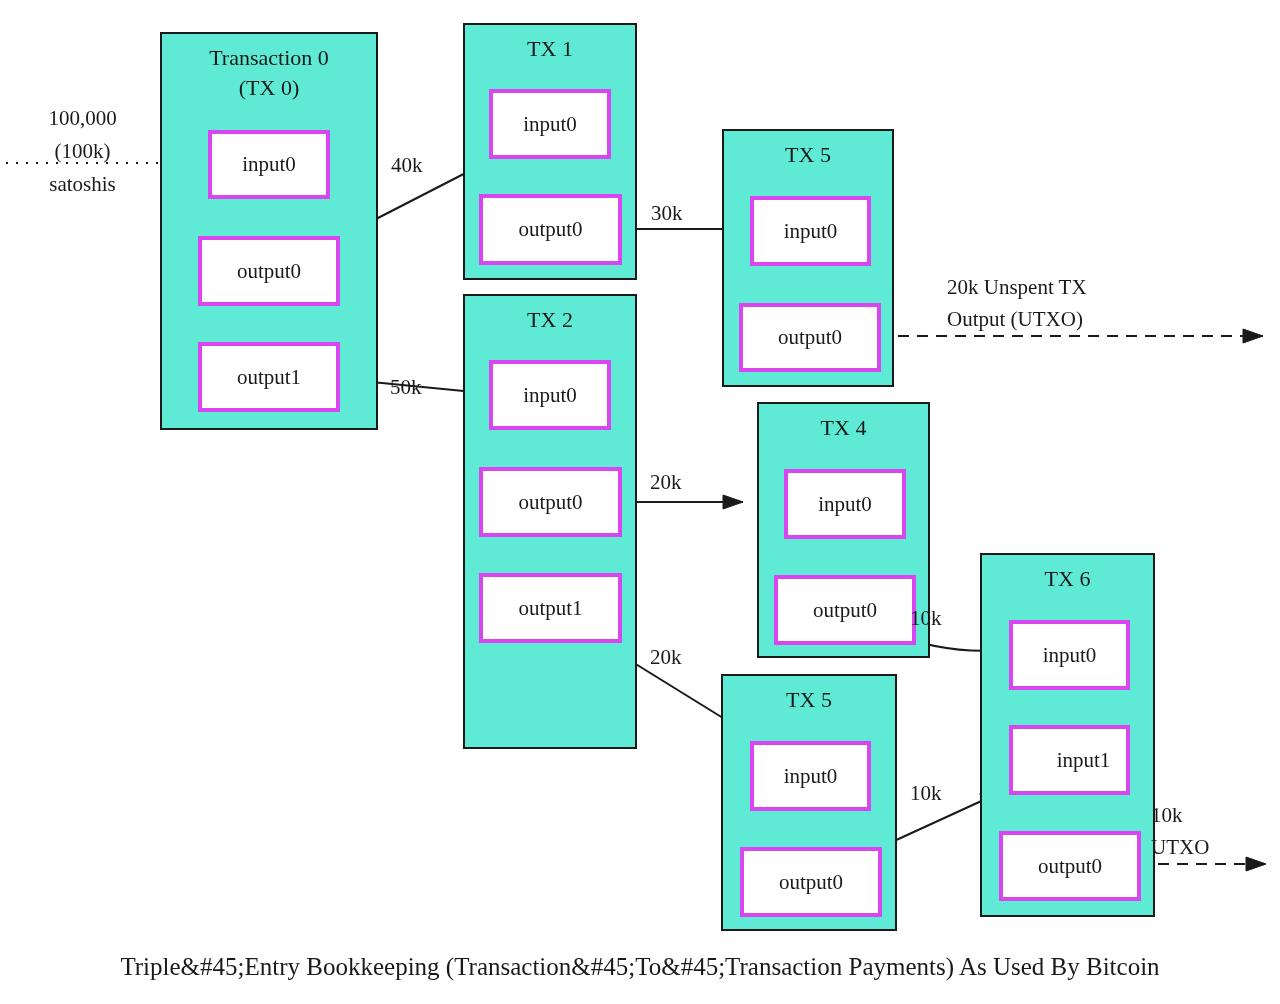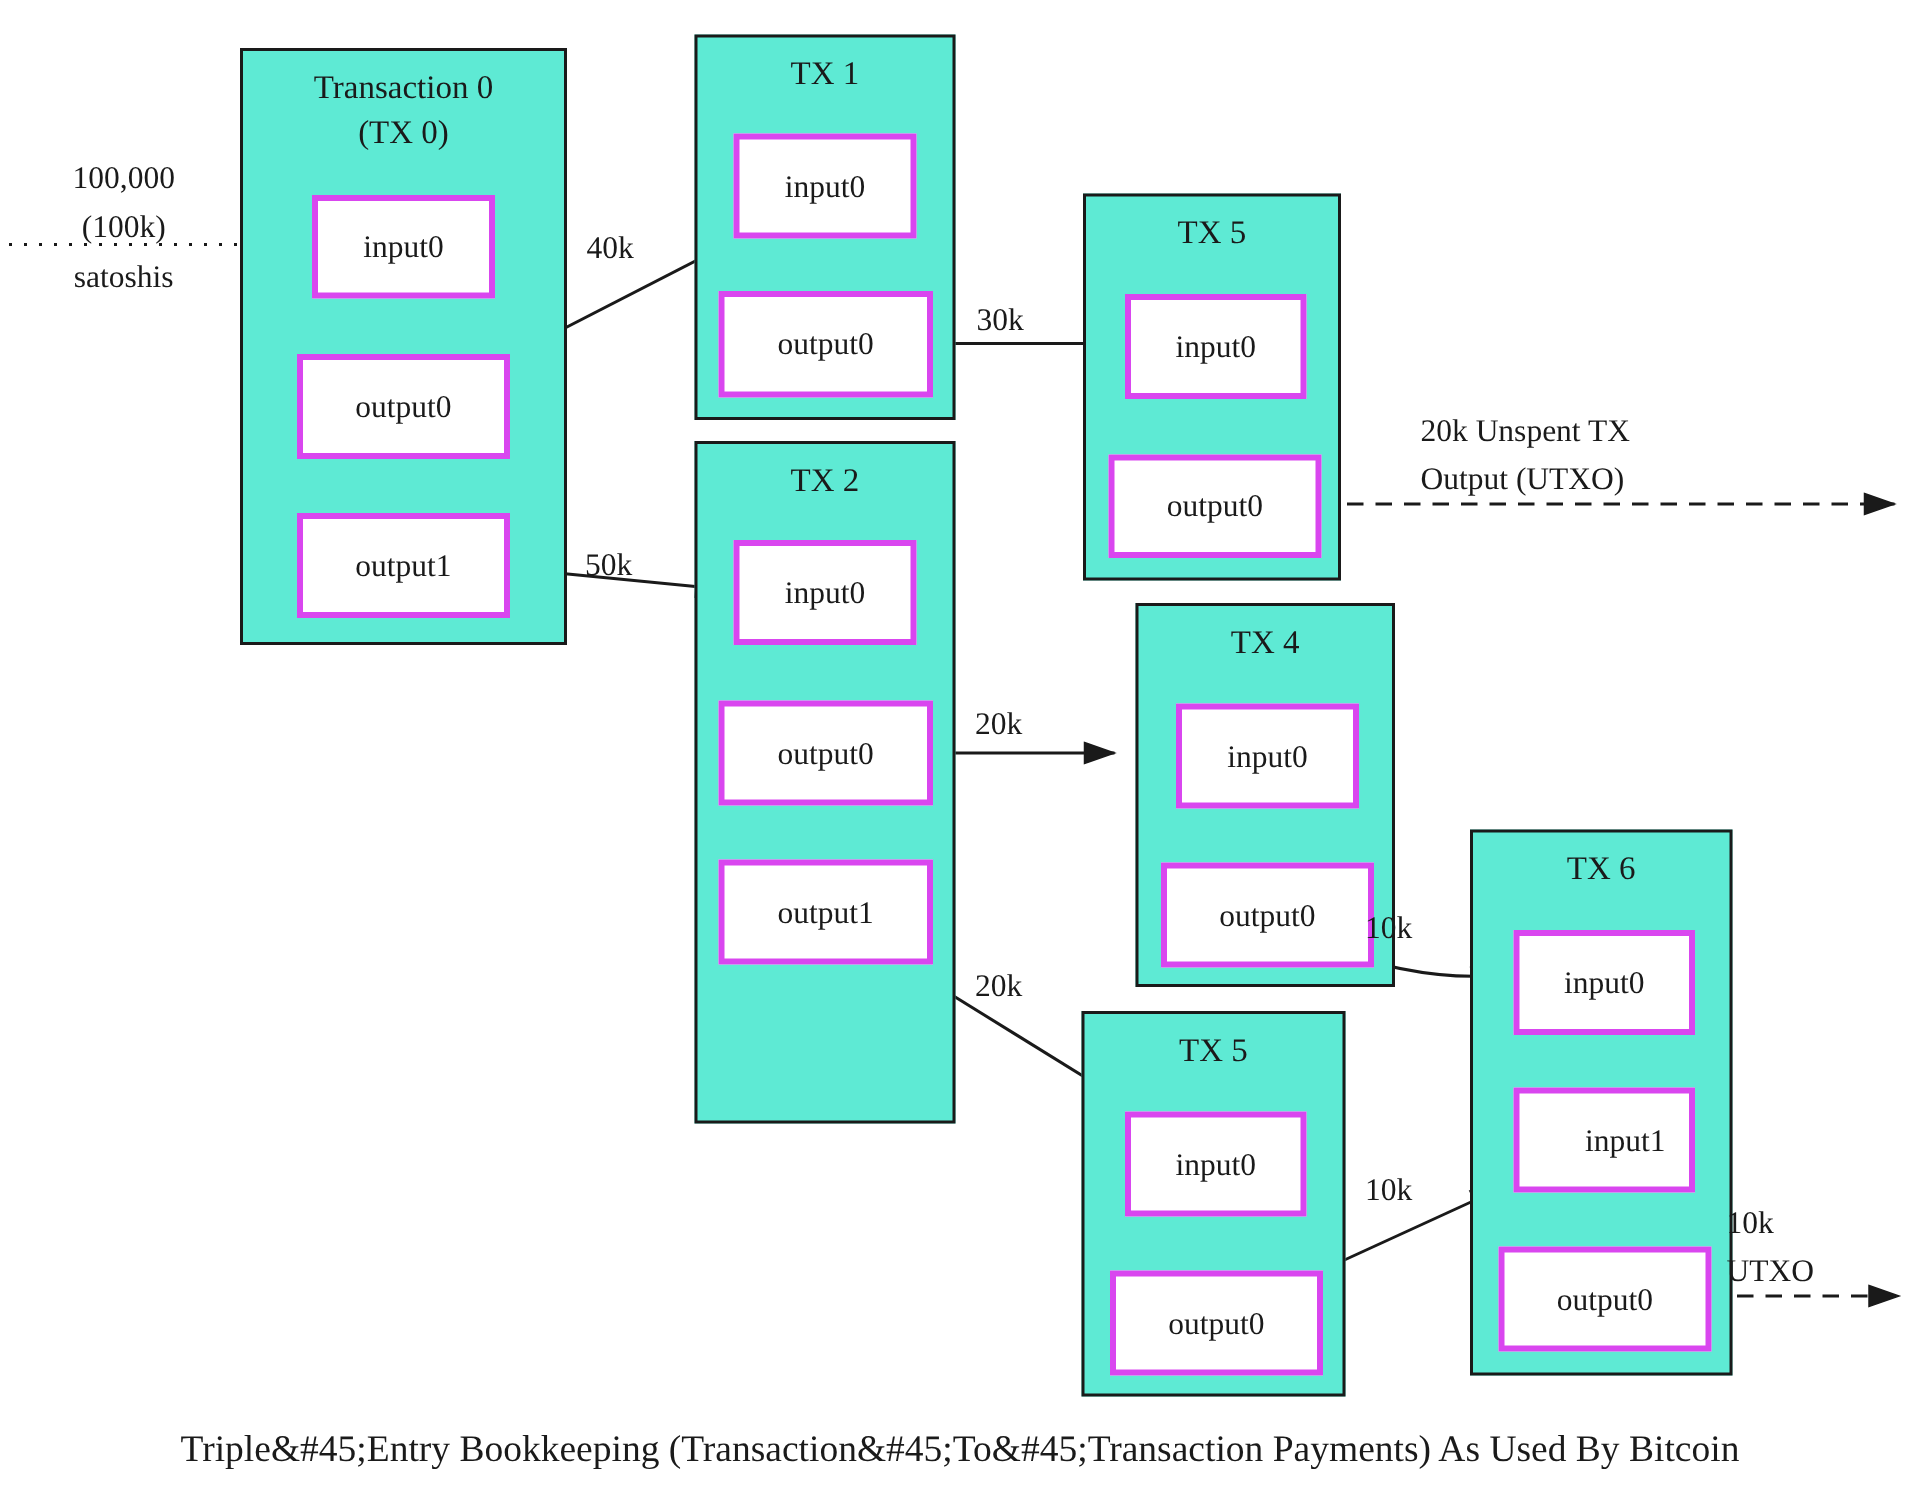--- a/index.html
+++ b/index.html
@@ -146,21 +146,21 @@
   </div>
 
   <div class="txbox" style="left:980px; top:553px; width:175px; height:364px;">
     <div class="txtitle first">TX 6</div>
     <div class="node" style="left:27px; top:65px; width:121px; height:70px;">input0</div>
     <div class="node" style="left:27px; top:170px; width:121px; height:70px;padding-left:28px;">input1</div>
     <div class="node" style="left:17px; top:276px; width:142px; height:70px;">output0</div>
   </div>
 
   <div class="flowlabel" style="left:391px; top:153px; width:60px;">40k</div>
-  <div class="flowlabel" style="left:390px; top:364px; width:60px;">50k</div>
+  <div class="flowlabel" style="left:390px; top:375px; width:60px;">50k</div>
   <div class="flowlabel" style="left:651px; top:201px; width:60px;">30k</div>
   <div class="flowlabel" style="left:650px; top:470px; width:60px;">20k</div>
   <div class="flowlabel" style="left:650px; top:645px; width:60px;">20k</div>
   <div class="flowlabel" style="left:910px; top:606px; width:60px;">10k</div>
   <div class="flowlabel" style="left:910px; top:781px; width:60px;">10k</div>
 
   <div class="flowlabel multiline" style="left:947px; top:271px; width:240px;">
     <span class="ln">20k Unspent TX</span>
     <span class="ln">Output (UTXO)</span>
   </div>

